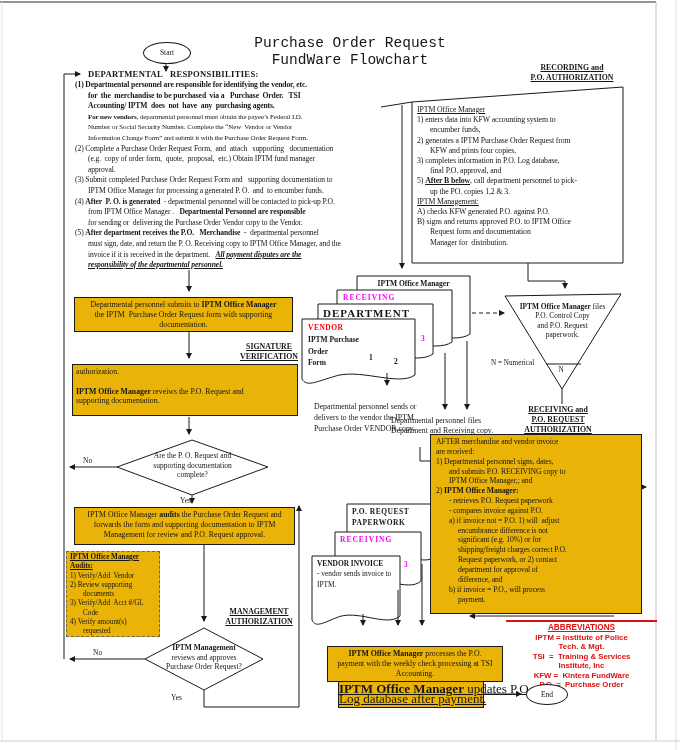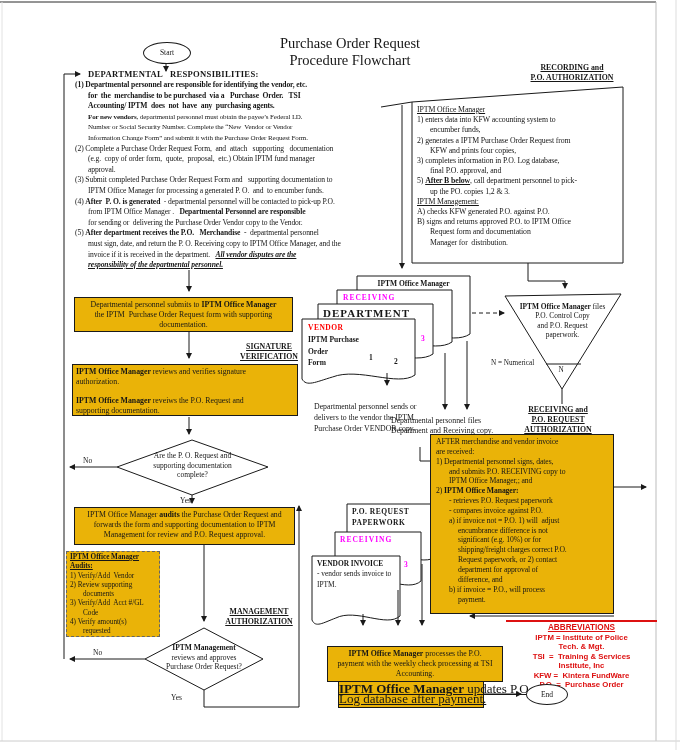--- a/index.html
+++ b/index.html
@@ -76,23 +76,23 @@
       <path d="M614,487 H646" marker-end="url(#ah)"></path>
       <path d="M614,616 H470" marker-end="url(#ah)"></path>
       <path d="M363,614 V625" marker-end="url(#ah)"></path>
       <path d="M398,590 V625" marker-end="url(#ah)"></path>
       <path d="M422,564 V625" marker-end="url(#ah)"></path>
       <path d="M437,667 V677" marker-end="url(#ah)"></path>
       <path d="M484,694 H521" marker-end="url(#ah)"></path>
     </g>
   </svg>
 
-  <div class="t c" style="left:240px;top:35px;width:220px;font-size:14.5px;line-height:16.5px;">
+  <div class="t c" style="left:240px;top:35px;width:220px;font-size:14.5px;line-height:16.5px;font-family:Liberation Mono, monospace;">
       <div class="ln"><span>Purchase Order Request</span></div>
-      <div class="ln"><span>Procedure Flowchart</span></div>
+      <div class="ln"><span>FundWare Flowchart</span></div>
     </div>
   <div class="oval" style="left:143px;top:42px;width:46px;height:20px;font-size:7.5px;line-height:20px;"><span>Start</span></div>
   <div class="oval" style="left:526px;top:684px;width:40px;height:19px;font-size:7.5px;line-height:19px;z-index:4;"><span>End</span></div>
 
   <div class="t b" style="left:88px;top:69px;font-size:8.6px;letter-spacing:.3px;white-space:pre;">DEPARTMENTAL   RESPONSIBILITIES:</div>
   <div class="t" style="left:75px;top:80px;font-size:7.6px;line-height:10.6px;letter-spacing:-0.1px;">
       <div class="ln"><span class="b">(1) Departmental personnel are responsible for identifying the vendor, etc.</span></div>
       <div class="ln ind1"><span class="b">for  the  merchandise to be purchased  via a   Purchase  Order.   TSI</span></div>
       <div class="ln ind1"><span class="b">Accounting/ IPTM  does  not  have  any  purchasing agents.</span></div>
       <div class="ln ind1 sm"><span class="b">For new vendors</span><span>, departmental personnel must obtain the payee’s Federal I.D.</span></div>
@@ -101,21 +101,21 @@
       <div class="ln"><span>(2) Complete a Purchase Order Request Form,  and  attach   supporting   documentation</span></div>
       <div class="ln ind1"><span>(e.g.  copy of order form,  quote,  proposal,  etc.) Obtain IPTM fund manager</span></div>
       <div class="ln ind1"><span>approval.</span></div>
       <div class="ln"><span>(3) Submit completed Purchase Order Request Form and   supporting documentation to</span></div>
       <div class="ln ind1"><span>IPTM Office Manager for processing a generated P. O.  and  to encumber funds.</span></div>
       <div class="ln"><span>(4) </span><span class="b">After  P. O. is generated</span><span>  - departmental personnel will be contacted to pick-up P.O.</span></div>
       <div class="ln ind1"><span>from IPTM Office Manager .   </span><span class="b">Departmental Personnel are responsible</span></div>
       <div class="ln ind1"><span>for sending or  delivering the Purchase Order Vendor copy to the Vendor.</span></div>
       <div class="ln"><span>(5) </span><span class="b">After department receives the P.O.   Merchandise</span><span>  -  departmental personnel</span></div>
       <div class="ln ind1"><span>must sign, date, and return the P. O. Receiving copy to IPTM Office Manager, and the</span></div>
-      <div class="ln ind1"><span>invoice if it is received in the department.   </span><span class="b u i">All vendor disputes are the</span></div>
+      <div class="ln ind1"><span>invoice if it is received in the department.   </span><span class="b u i">All payment disputes are the</span></div>
       <div class="ln ind1"><span class="b u i">responsibility of the departmental personnel.</span></div>
     </div>
 
   <div class="t c" style="left:516px;top:63px;width:112px;font-size:7.8px;line-height:10px;">
       <div class="ln"><span class="b u">RECORDING and</span></div>
       <div class="ln"><span class="b u">P.O. AUTHORIZATION</span></div>
     </div>
   <div class="t" style="left:417px;top:105px;width:202px;font-size:7.8px;line-height:10.2px;letter-spacing:-0.1px;">
       <div class="ln"><span class="u">IPTM Office Manager</span></div>
       <div class="ln"><span>1) enters data into KFW accounting system to</span></div>
@@ -139,21 +139,20 @@
         <div class="ln"><span>the IPTM  Purchase Order Request form with supporting</span></div>
         <div class="ln"><span>documentation.</span></div>
       </div>
   </div>
   <div class="t c" style="left:240px;top:342px;width:58px;font-size:7.8px;line-height:9.5px;">
       <div class="ln"><span class="b u">SIGNATURE</span></div>
       <div class="ln"><span class="b u">VERIFICATION</span></div>
     </div>
   <div class="box" style="left:72px;top:364px;width:226px;height:52px;">
     <div style="font-size:7.8px;line-height:9.8px;padding:2px 0 0 3px;">
-        <div class="ln"><span class="b">IPTM Office Manager </span><span>reviews and verifies signature</span></div>
         <div class="ln"><span>authorization.</span></div>
         <div class="ln"><span> </span></div>
         <div class="ln"><span class="b">IPTM Office Manager </span><span>reveiws the P.O. Request and</span></div>
         <div class="ln"><span>supporting documentation.</span></div>
       </div>
   </div>
 
   <div class="t c" style="left:127px;top:451px;width:131px;font-size:7.5px;line-height:9.6px;">
       <div class="ln"><span>Are the P. O. Request and</span></div>
       <div class="ln"><span>supporting documentation</span></div>
@@ -225,21 +224,21 @@
       <div class="ln"><span>paperwork.</span></div>
     </div>
   <div class="t" style="left:491px;top:359px;font-size:7.2px;">N = Numerical</div>
   <div class="t c" style="left:552px;top:366px;width:18px;font-size:7.2px;">N</div>
 
   <div class="t c" style="left:511px;top:405px;width:94px;font-size:7.8px;line-height:9.8px;">
       <div class="ln"><span class="b u">RECEIVING and</span></div>
       <div class="ln"><span class="b u">P.O. REQUEST</span></div>
       <div class="ln"><span class="b u">AUTHORIZATION</span></div>
     </div>
-  <div class="box" style="left:430px;top:434px;width:184px;height:180px;">
+  <div class="box" style="left:430px;top:434px;width:212px;height:180px;">
     <div style="font-size:7.7px;line-height:9.85px;letter-spacing:-0.1px;padding:2px 0 0 5px;">
         <div class="ln"><span>AFTER merchandise and vendor invoice</span></div>
         <div class="ln"><span>are received:</span></div>
         <div class="ln"><span>1) Departmental personnel signs, dates,</span></div>
         <div class="ln ind1"><span>and submits P.O. RECEIVING copy to</span></div>
         <div class="ln ind1"><span>IPTM Office Manager,; and</span></div>
         <div class="ln"><span>2) </span><span class="b">IPTM Office Manager:</span></div>
         <div class="ln ind1"><span>- retrieves P.O. Request paperwork</span></div>
         <div class="ln ind1"><span>- compares invoice against P.O.</span></div>
         <div class="ln ind1"><span>a) if invoice not = P.O. 1) will  adjust</span></div>

